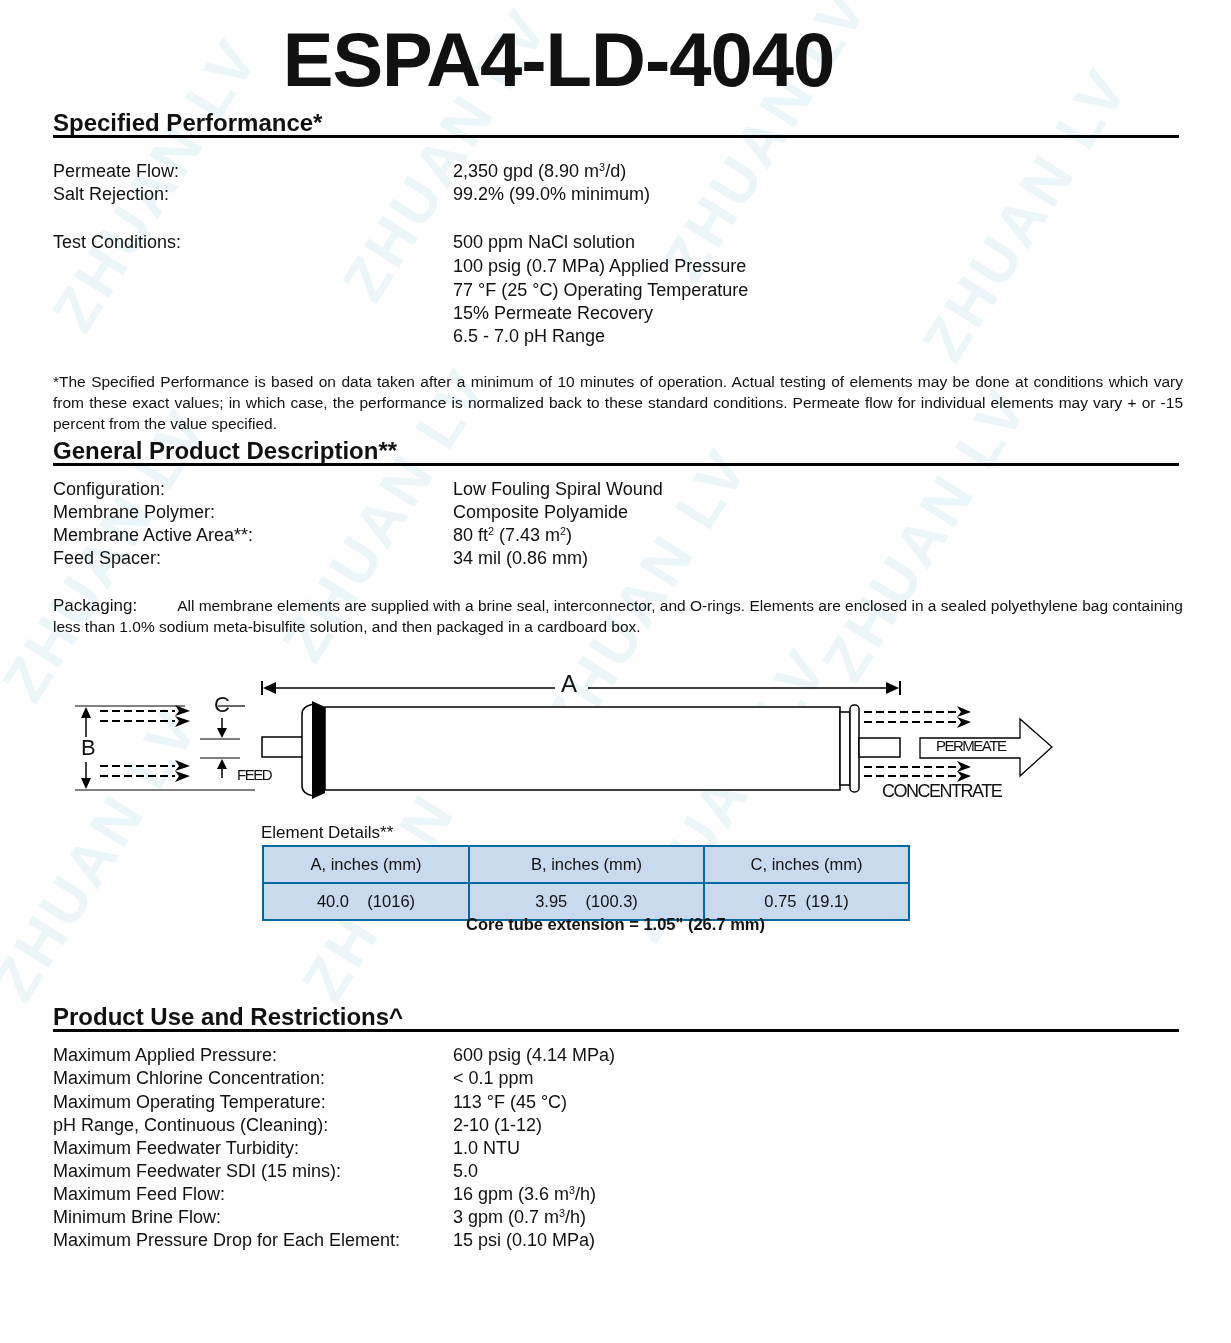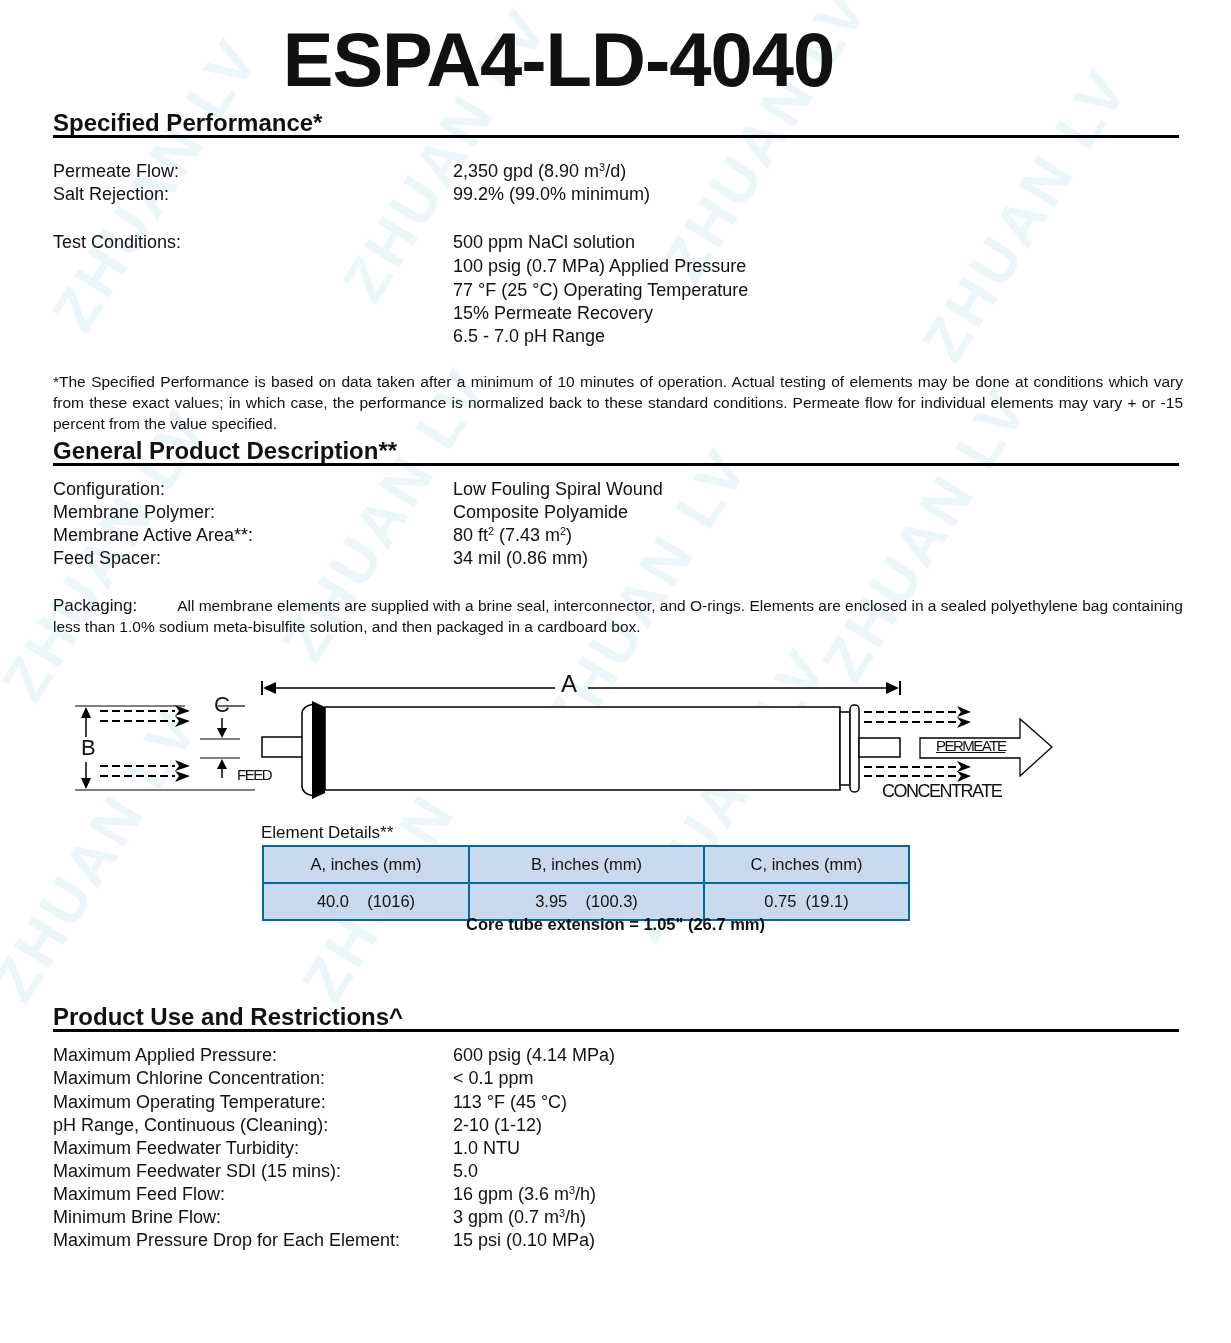--- a/index.html
+++ b/index.html
@@ -175,21 +175,21 @@
       <path d="M957,761 L971,767 L957,772 L961,767 z"></path>
       <path d="M957,771 L971,776 L957,782 L961,776 z"></path>
     </g>
 
     <path d="M920,738 L1020,738 L1020,719 L1052,747 L1020,776 L1020,758 L920,758 z" fill="#fff" stroke="#000" stroke-width="1.3"></path>
   </svg>
   <span style="position:absolute;left:561px;top:10px;font-size:24px;">A</span>
   <span style="position:absolute;left:214px;top:32px;font-size:22px;">C</span>
   <span style="position:absolute;left:81px;top:75px;font-size:22px;">B</span>
   <span style="position:absolute;left:237px;top:106px;font-size:15px;letter-spacing:-1.5px;">FEED</span>
-  <span style="position:absolute;left:936px;top:77px;font-size:15px;letter-spacing:-1.5px;text-decoration:underline;">PERMEATE</span>
+  <span style="position:absolute;left:936px;top:77px;font-size:15px;letter-spacing:-1.5px;">PERMEATE</span>
   <span style="position:absolute;left:882px;top:121px;font-size:18px;letter-spacing:-1.5px;">CONCENTRATE</span>
 </div>
 
 <div class="el-caption">Element Details**</div>
 <table class="el">
   <tbody>
       <tr>
     <td style="width:188px;">A, inches (mm)</td>
     <td style="width:217px;">B, inches (mm)</td>
     <td style="width:187px;">C, inches (mm)</td>

